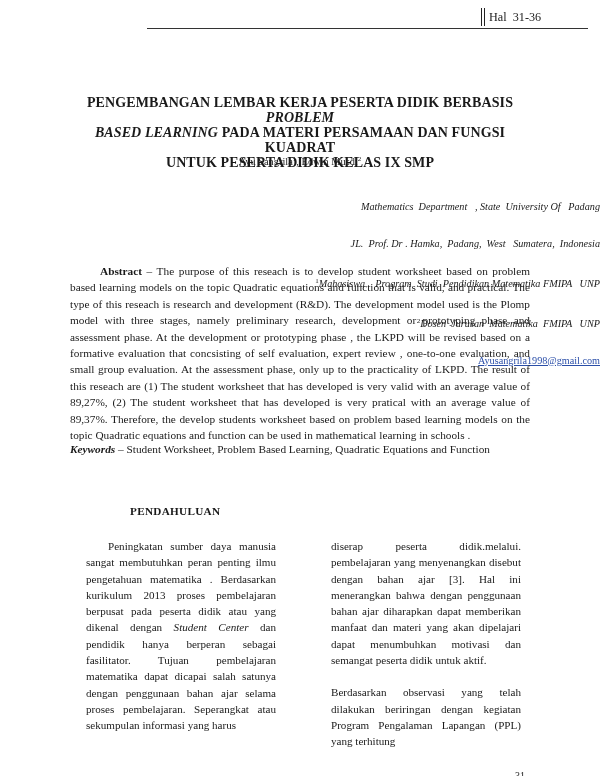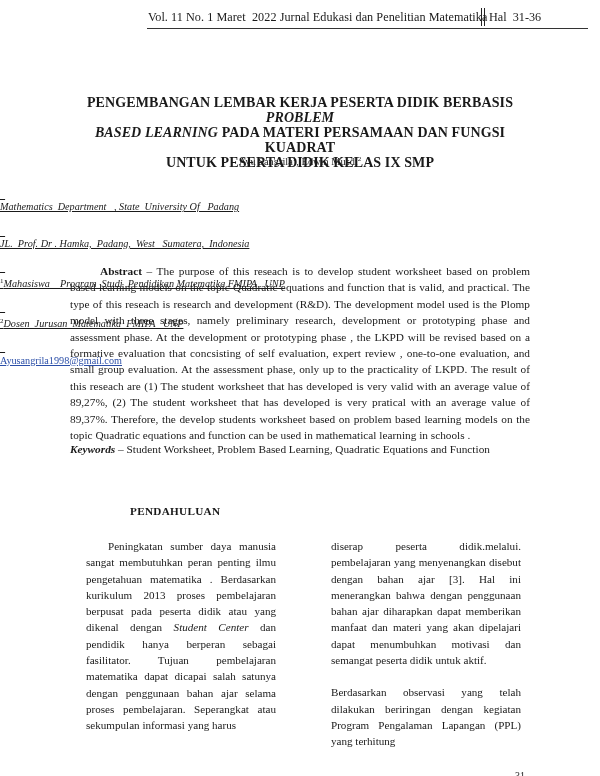--- a/index.html
+++ b/index.html
@@ -77,26 +77,25 @@
       text-align: center;
       font-size: 10.4px;
     }
     .authors sup { font-size: 7px; }
 
     .affil {
       position: absolute;
       top: 177px;
       left: 0;
       width: 600px;
-      text-align: left;
+      text-align: right;
       font-style: italic;
       font-size: 10.2px;
       line-height: 12.2px;
       white-space: pre;
-      text-decoration: underline;
     }
     .affil sup { font-size: 7px; font-style: normal; }
     .affil .email {
       color: #2a4ea8;
       text-decoration: underline;
       font-style: normal;
     }
 
     .abstract {
       position: absolute;
@@ -144,21 +143,20 @@
       position: absolute;
       top: 770px;
       left: 515px;
       font-size: 10px;
     }
   </style>
 </head>
 <body>
 
 <div class="header">
-  <span class="journal">Vol. 11 No. 1 Maret  2022 Jurnal Edukasi dan Penelitian Matematika</span>
   <span class="divider"></span>
   <span class="pages">Hal  31-36</span>
   <span class="rule"></span>
 </div>
 
 <div class="title">
   <div><span>PENGEMBANGAN LEMBAR KERJA PESERTA DIDIK  BERBASIS </span><span class="it">PROBLEM</span></div>
   <div><span class="it">BASED LEARNING</span><span> PADA MATERI PERSAMAAN  DAN FUNGSI KUADRAT</span></div>
   <div>UNTUK PESERTA DIDIK KELAS IX SMP</div>
 </div>

